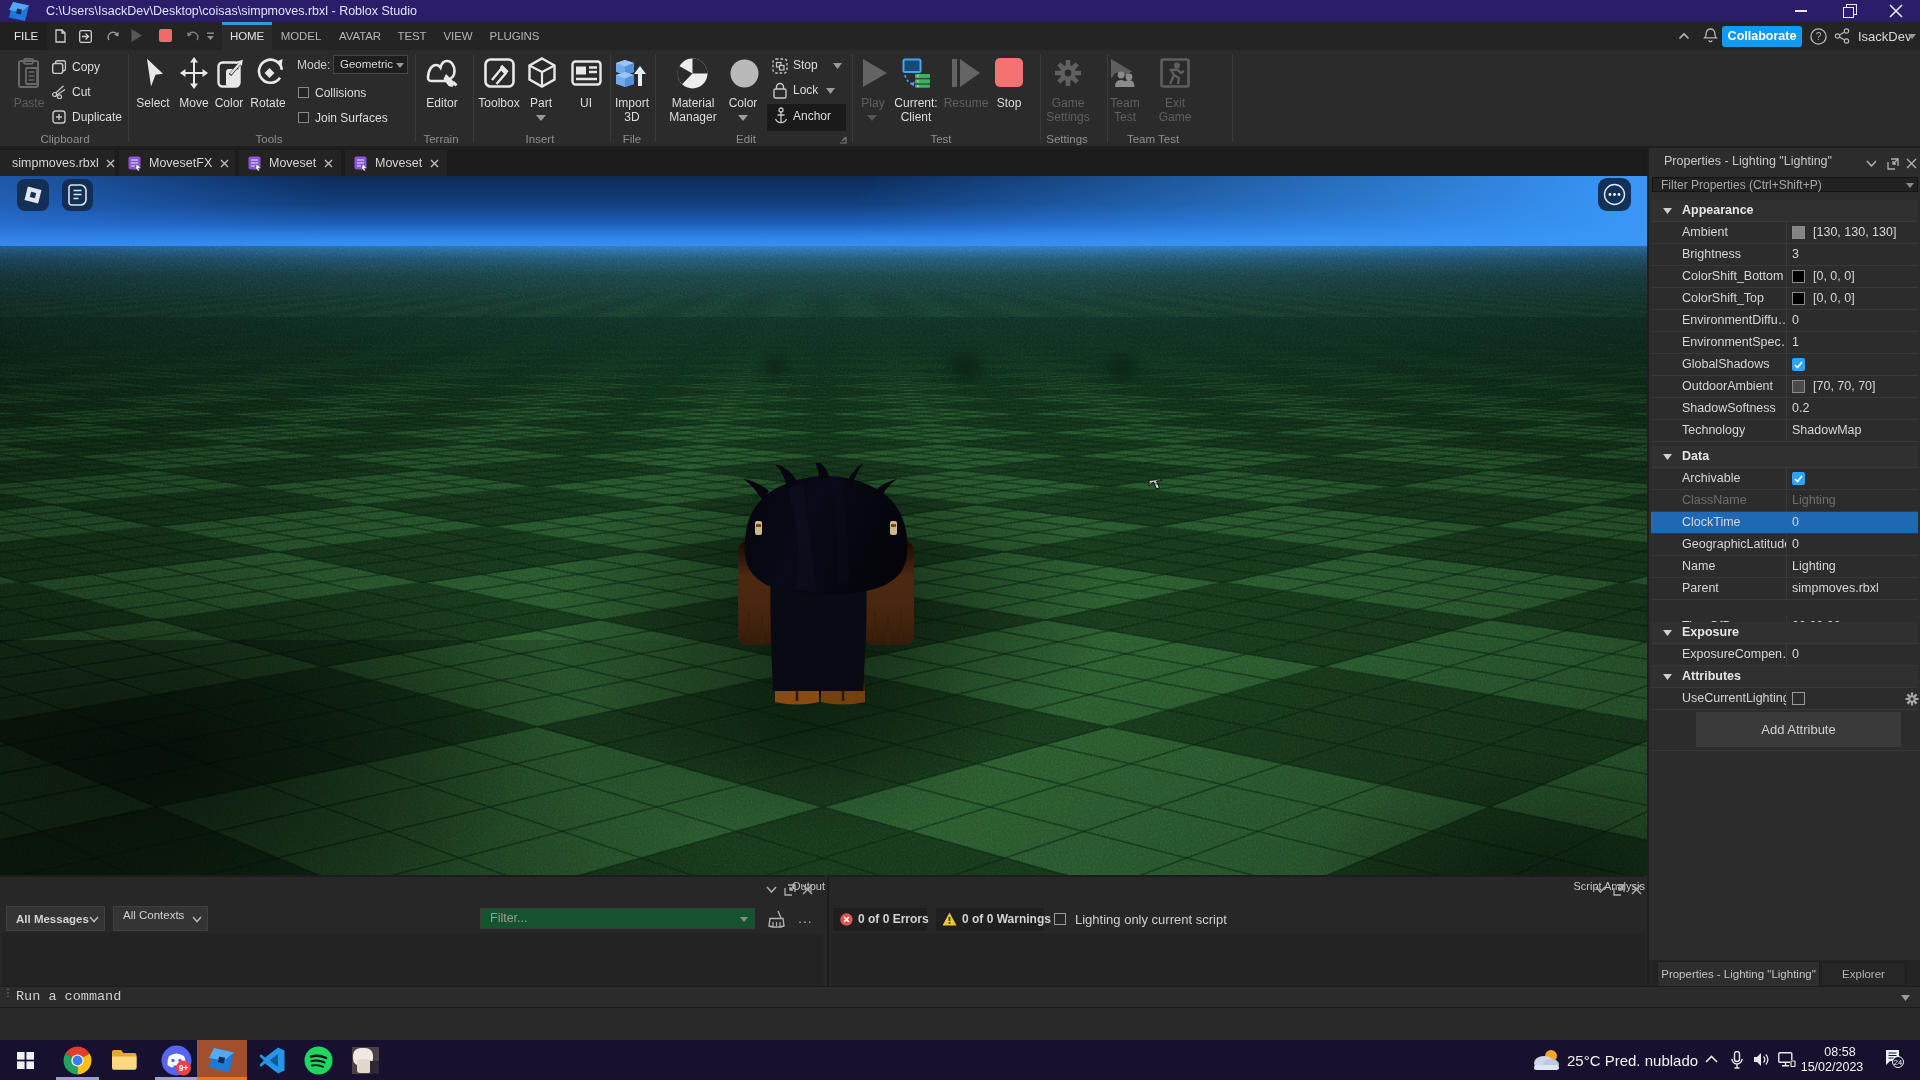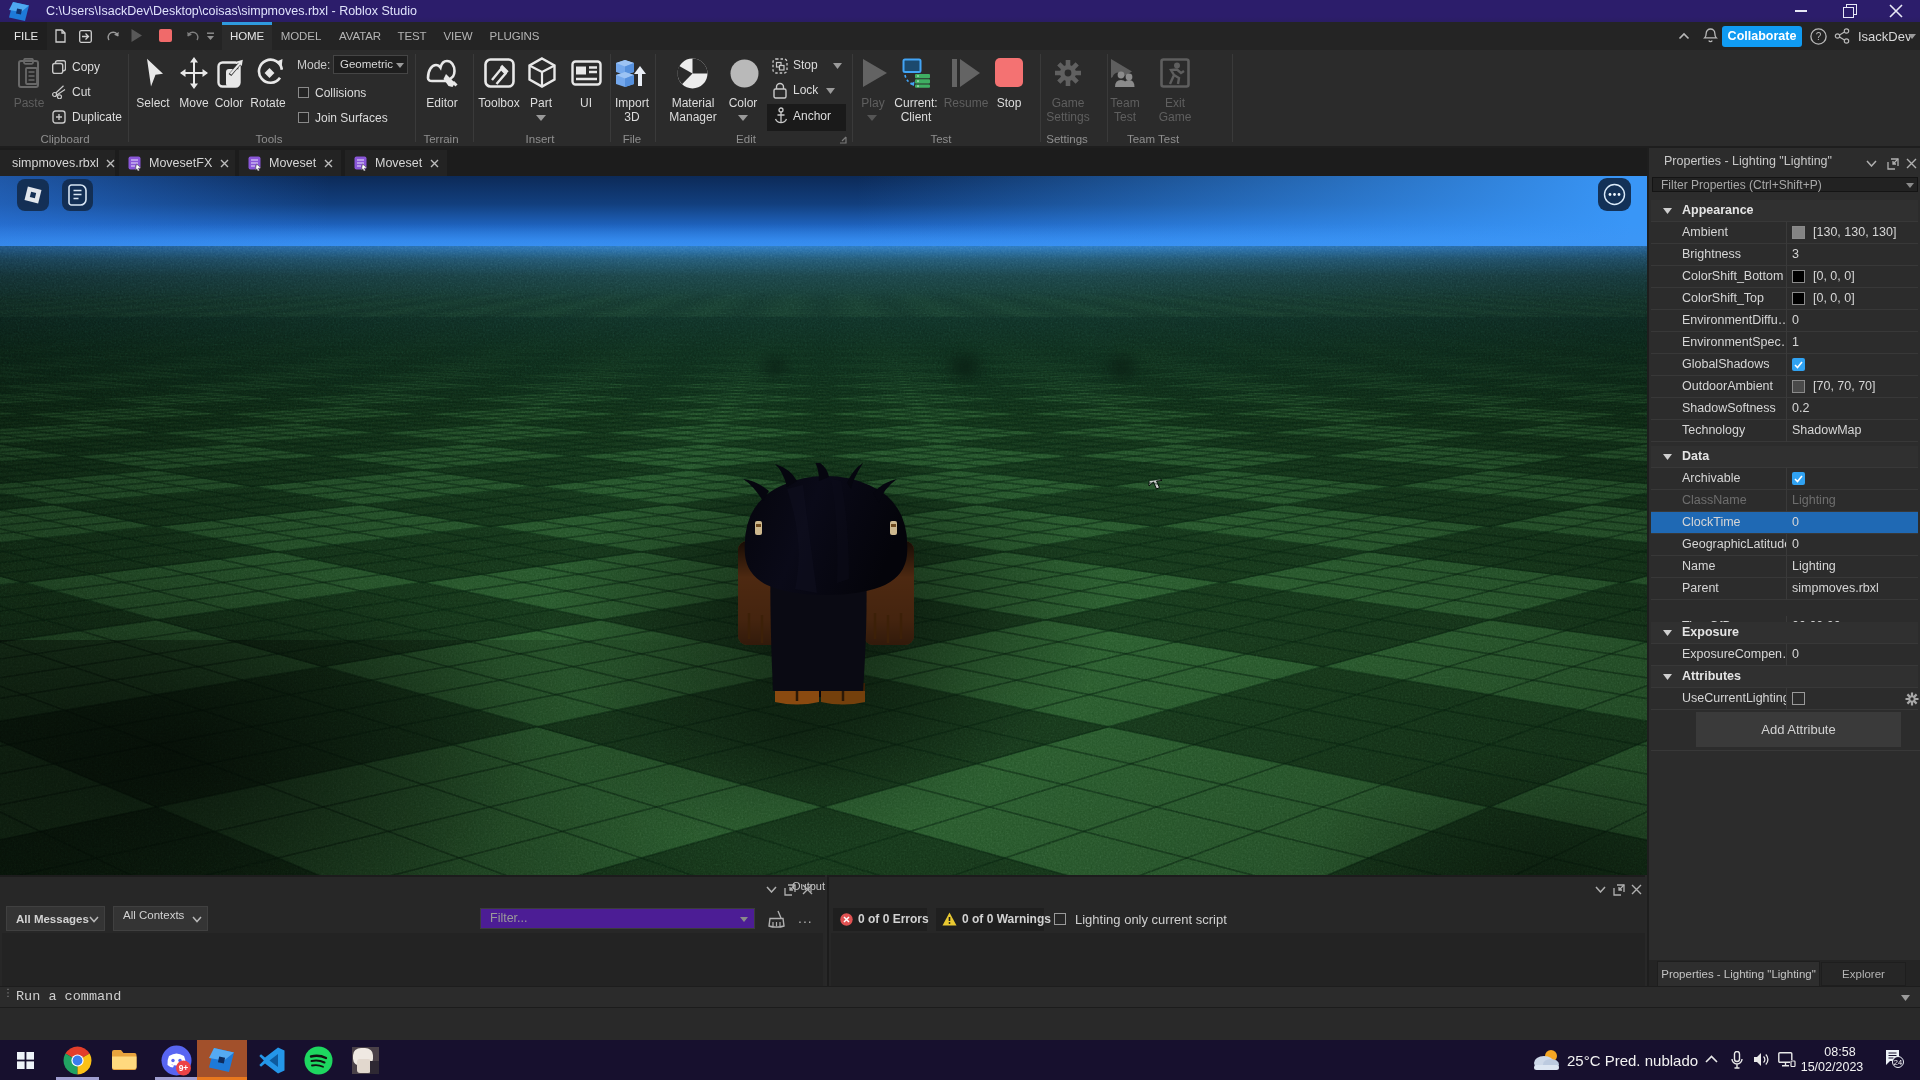--- a/index.html
+++ b/index.html
@@ -1569,34 +1569,35 @@
     <svg class="abs" style="left:82px;top:9px" width="10" height="7" viewBox="0 0 10 7">
         <path d="M1 1 L5 5.5 L9 1" stroke="#b8b8b8" stroke-width="1.5" fill="none"></path>
       </svg>
   </div>
   <div class="abs" style="left:113px;top:29px;width:95px;height:25px;background:#343434;border:1px solid #404040">
     <div class="abs" style="left:9px;top:2px;font-size:11.5px;color:#d2d2d2;font-weight:normal;white-space:nowrap">All Contexts</div>
     <svg class="abs" style="left:78px;top:9px" width="10" height="7" viewBox="0 0 10 7">
         <path d="M1 1 L5 5.5 L9 1" stroke="#b8b8b8" stroke-width="1.5" fill="none"></path>
       </svg>
   </div>
-  <div class="abs" style="left:480px;top:31px;width:275px;height:21px;background:#4c1d95;border:1px solid #3c3c3c">
+  <div class="abs" style="left:480px;top:31px;width:275px;height:21px;background:#14532d;border:1px solid #3c3c3c">
     <div class="abs" style="left:9px;top:2px;font-size:12.5px;color:#9a9a9a">Filter...</div>
     <svg class="abs" style="left:259px;top:8px" width="8" height="5" viewBox="0 0 8 5">
         <path d="M0 0 L4 5 L8 0 z" fill="#8a8a8a"></path>
       </svg>
   </div>
   <svg class="abs" style="left:768px;top:33px" width="17" height="18" viewBox="0 0 17 18">
     <path d="M10 1 L13 8 M8 8.5 L15 8.5 L16 16 C12 17.5 5 17.5 1 16 L2 8.5 Z" fill="none" stroke="#b0b0b0" stroke-width="1.4"></path>
     <path d="M5 12 v4 M8.5 12 v4.5 M12 12 v4" stroke="#b0b0b0" stroke-width="1.2"></path>
   </svg>
   <div class="abs" style="left:798px;top:33px;font-size:14px;color:#b0b0b0;letter-spacing:1px">...</div>
   <div class="abs" style="left:2px;top:56px;width:821px;height:53px;background:#232323"></div>
 </div>
 <div id="scripta">
+  <div class="ptitle">Script Analysis</div>
   <svg class="abs" style="left:766px;top:9px" width="11" height="7" viewBox="0 0 11 7">
       <path d="M1 1 L5.5 6 L10 1" stroke="#b0b0b0" stroke-width="1.5" fill="none"></path>
     </svg>
   <svg class="abs" style="left:784px;top:7px" width="12" height="12" viewBox="0 0 12 12">
     <path d="M1 4 v7 h7 M4 1 h7 v7" fill="none" stroke="#b0b0b0" stroke-width="1.3"></path>
     <path d="M11 1 L6 6 M6 3 v3 h3" stroke="#b0b0b0" stroke-width="1.3" fill="none"></path>
   </svg>
   <svg class="abs" style="left:802px;top:7px" width="11" height="11" viewBox="0 0 11 11">
       <path d="M1 1 L10 10 M10 1 L1 10" stroke="#b0b0b0" stroke-width="1.4"></path>
     </svg>

